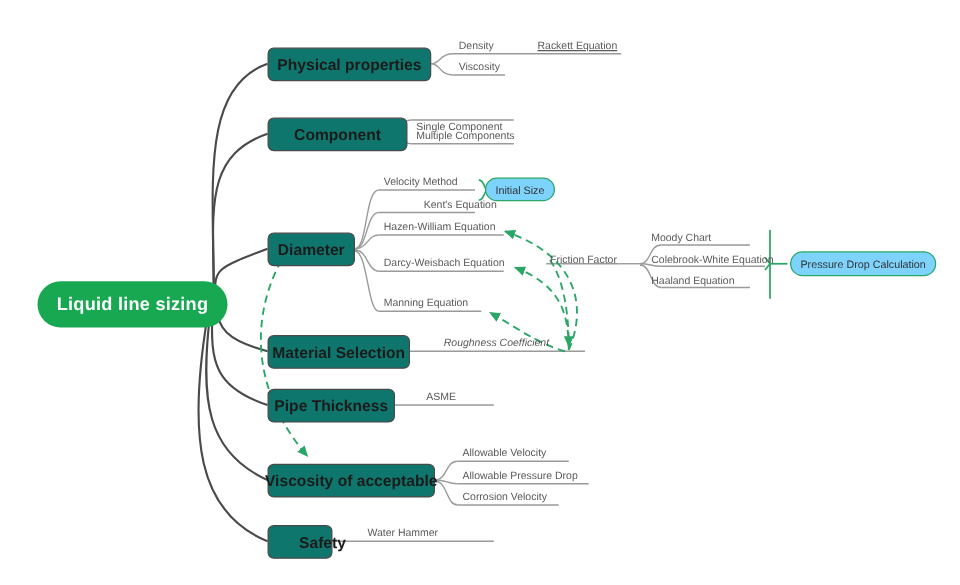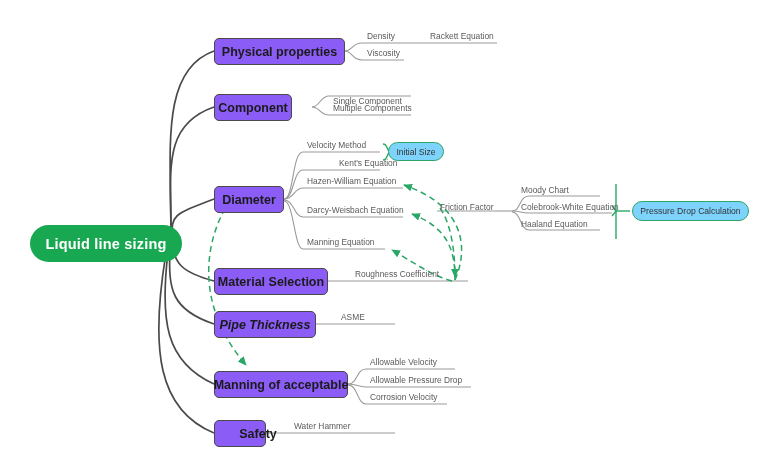--- a/index.html
+++ b/index.html
@@ -40,21 +40,21 @@
     font-weight: bold;
     letter-spacing: 0.2px;
     white-space: nowrap;
   }
   
   .topic-box {
     position: absolute;
     display: flex;
     align-items: center;
     justify-content: center;
-    background: #8b5cf6;
+    background: #0f766e;
     border: 1.6px solid #4a4a4a;
     border-radius: 5px;
     color: #1b1b1b;
     font-size: 12.5px;
     font-weight: bold;
     white-space: nowrap;
     box-sizing: border-box;
   }
   
   .leaf {
@@ -175,58 +175,58 @@
   </svg>
 
   <div class="root-node" style="left:30px; top:225px; width:152px; height:37px;">
     <span>Liquid line sizing</span>
   </div>
 
   <div class="topic-box" style="left:214px; top:38px; width:131px; height:27px;">
     <span>Physical properties</span>
   </div>
 
-  <div class="topic-box" style="left:214px; top:94px; width:78px; height:27px;">
+  <div class="topic-box" style="left:214px; top:94px; width:112px; height:27px;">
     <span>Component</span>
   </div>
 
   <div class="topic-box" style="left:214px; top:186px; width:70px; height:27px;text-align:center;">
     <span>Diameter</span>
   </div>
 
   <div class="topic-box" style="left:214px; top:268px; width:114px; height:27px;">
     <span>Material Selection</span>
   </div>
 
-  <div class="topic-box" style="left:214px; top:311px; width:102px; height:27px;font-style:italic;">
+  <div class="topic-box" style="left:214px; top:311px; width:102px; height:27px;">
     <span>Pipe Thickness</span>
   </div>
 
   <div class="topic-box" style="left:214px; top:371px; width:134px; height:27px;">
-    <span>Manning of acceptable</span>
+    <span>Viscosity of acceptable</span>
   </div>
 
   <div class="topic-box" style="left:214px; top:420px; width:52px; height:27px;padding-left:36px;">
     <span>Safety</span>
   </div>
 
   <div class="leaf" style="left:367px; top:31px;">Density</div>
-  <div class="leaf" style="left:430px; top:31px;">Rackett Equation</div>
+  <div class="leaf" style="left:430px; top:31px;text-decoration:underline;">Rackett Equation</div>
   <div class="leaf" style="left:367px; top:48px;">Viscosity</div>
 
   <div class="leaf" style="left:333px; top:84px;margin-top:12px;">Single Component</div>
   <div class="leaf" style="left:333px; top:103px;">Multiple Components</div>
 
   <div class="leaf" style="left:307px; top:140px;">Velocity Method</div>
   <div class="leaf" style="left:307px; top:158px;padding-left:32px;">Kent's Equation</div>
   <div class="leaf" style="left:307px; top:176px;">Hazen-William Equation</div>
   <div class="leaf" style="left:307px; top:205px;">Darcy-Weisbach Equation</div>
   <div class="leaf" style="left:307px; top:237px;">Manning Equation</div>
 
-  <div class="leaf" style="left:355px; top:269px;">Roughness Coefficient</div>
+  <div class="leaf" style="left:355px; top:269px;font-style:italic;">Roughness Coefficient</div>
 
   <div class="leaf" style="left:341px; top:312px;">ASME</div>
 
   <div class="leaf" style="left:370px; top:357px;">Allowable Velocity</div>
   <div class="leaf" style="left:370px; top:375px;">Allowable Pressure Drop</div>
   <div class="leaf" style="left:370px; top:392px;">Corrosion Velocity</div>
 
   <div class="leaf" style="left:294px; top:421px;">Water Hammer</div>
 
   <div class="leaf" style="left:440px; top:202px;">Friction Factor</div>

